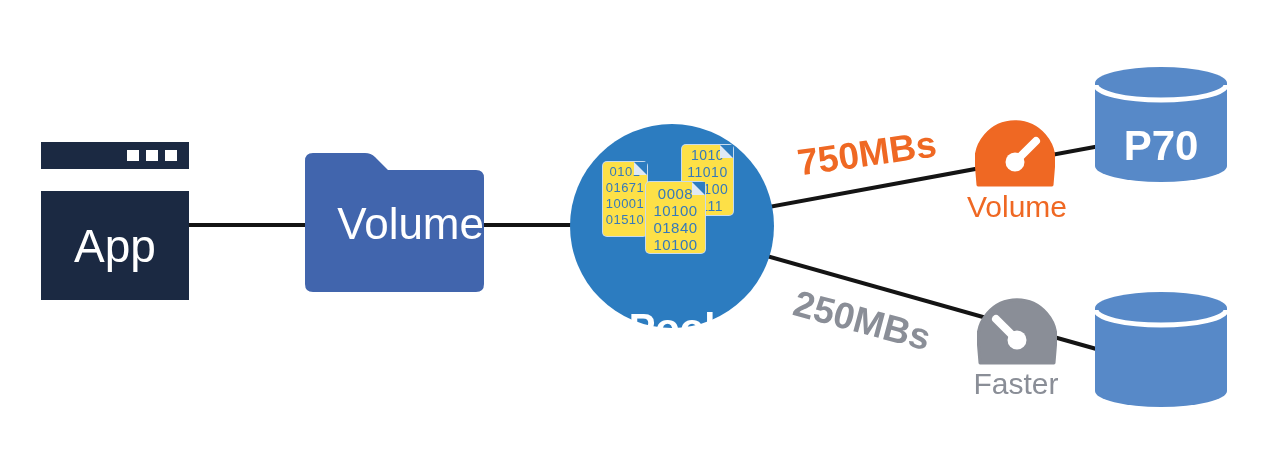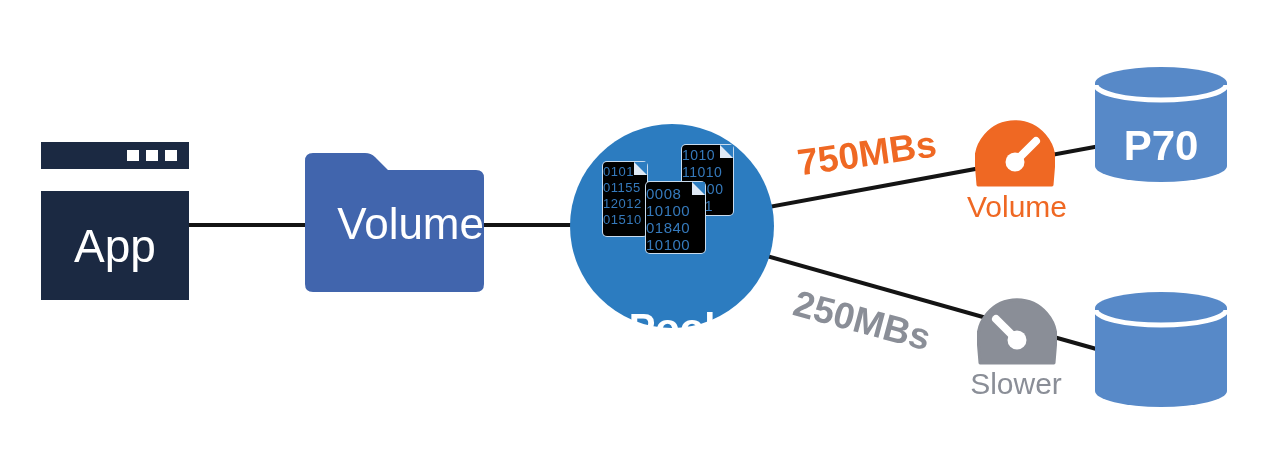--- a/index.html
+++ b/index.html
@@ -37,23 +37,23 @@
   
   .pool {
     position:absolute; left:570px; top:124px; width:204px; height:204px; border-radius:50%;
     background:var(--color-pool,#2c7cc0); z-index:2;
   }
   .pool-label {
     position:absolute; left:0; right:0; top:138px; text-align:center;
     color:var(--color-node-text,#fff); font-size:40px; font-weight:600;margin-top:44px;
   }
   .doc {
-    position:absolute; background:#000000; border-radius:4px;
+    position:absolute; background:#fde047; border-radius:4px;
     box-shadow:0 0 0 1px #c8dbee;
-    color:var(--color-binary-text,#3579bb); text-align:left; letter-spacing:0.5px;
+    color:var(--color-binary-text,#3579bb); text-align:center; letter-spacing:0.5px;
   }
   .doc .fold {
     position:absolute; top:0; right:0; width:0; height:0; border-style:solid;
     border-width:0 13px 13px 0;
     border-color: var(--color-pool,#2c7cc0) var(--color-pool,#2c7cc0) #dfe9f5 #dfe9f5;
   }
   .doc-left  { left:33px;  top:38px; width:44px; height:74px; font-size:13px; line-height:16px; padding-top:2px; box-sizing:border-box; }
   .doc-right { left:112px; top:21px; width:51px; height:70px; font-size:14px; line-height:17px; padding-top:2px; box-sizing:border-box; }
   .doc-front { left:76px;  top:58px; width:59px; height:71px; font-size:15px; line-height:17px; padding-top:3px; box-sizing:border-box; }
 
@@ -112,22 +112,22 @@
     <svg width="179" height="139" viewBox="0 0 179 139">
       <path class="folder-path" d="M8,0 H60 Q66,0 70,4 L83,17 H171 Q179,17 179,25 V131 Q179,139 171,139 H8 Q0,139 0,131 V8 Q0,0 8,0 Z"></path>
     </svg>
     <div class="volume-label">Volume</div>
   </div>
 
   <div class="pool">
     <div class="doc doc-left">
       <span class="fold"></span>
       <div>0101</div>
-      <div>01155</div>
-      <div>12012</div>
+      <div>01671</div>
+      <div>10001</div>
       <div>01510</div>
     </div>
     <div class="doc doc-right">
       <span class="fold"></span>
       <div>1010</div>
       <div>11010</div>
       <div>10100</div>
       <div>0111</div>
     </div>
     <div class="doc doc-front">
@@ -152,21 +152,21 @@
   </div>
   <div class="speed-label fast-speed">Volume</div>
 
   <div class="gauge gauge-slow">
     <svg width="80" height="68" viewBox="0 0 80 68">
       <path class="gauge-body-slow" d="M3,65 L77,65 L78.5,47 A39,39 0 1 0 1.5,47 Z"></path>
       <line class="needle" x1="40" y1="42" x2="19" y2="21"></line>
       <circle class="needle-hub" cx="40" cy="42" r="9.5"></circle>
     </svg>
   </div>
-  <div class="speed-label slow-speed">Slower</div>
+  <div class="speed-label slow-speed">Faster</div>
 
   <div class="cylinder cyl-p70">
     <svg width="136" height="124" viewBox="0 0 136 124">
       <path class="cyl-shape" d="M2,21 A66,16 0 0 1 134,21 L134,104 A66,16 0 0 1 2,104 Z"></path>
       <path class="cyl-arc" d="M3,23 A65,15 0 0 0 133,23"></path>
     </svg>
     <div class="cyl-label">P70</div>
   </div>
 
   <div class="cylinder cyl-p50">

